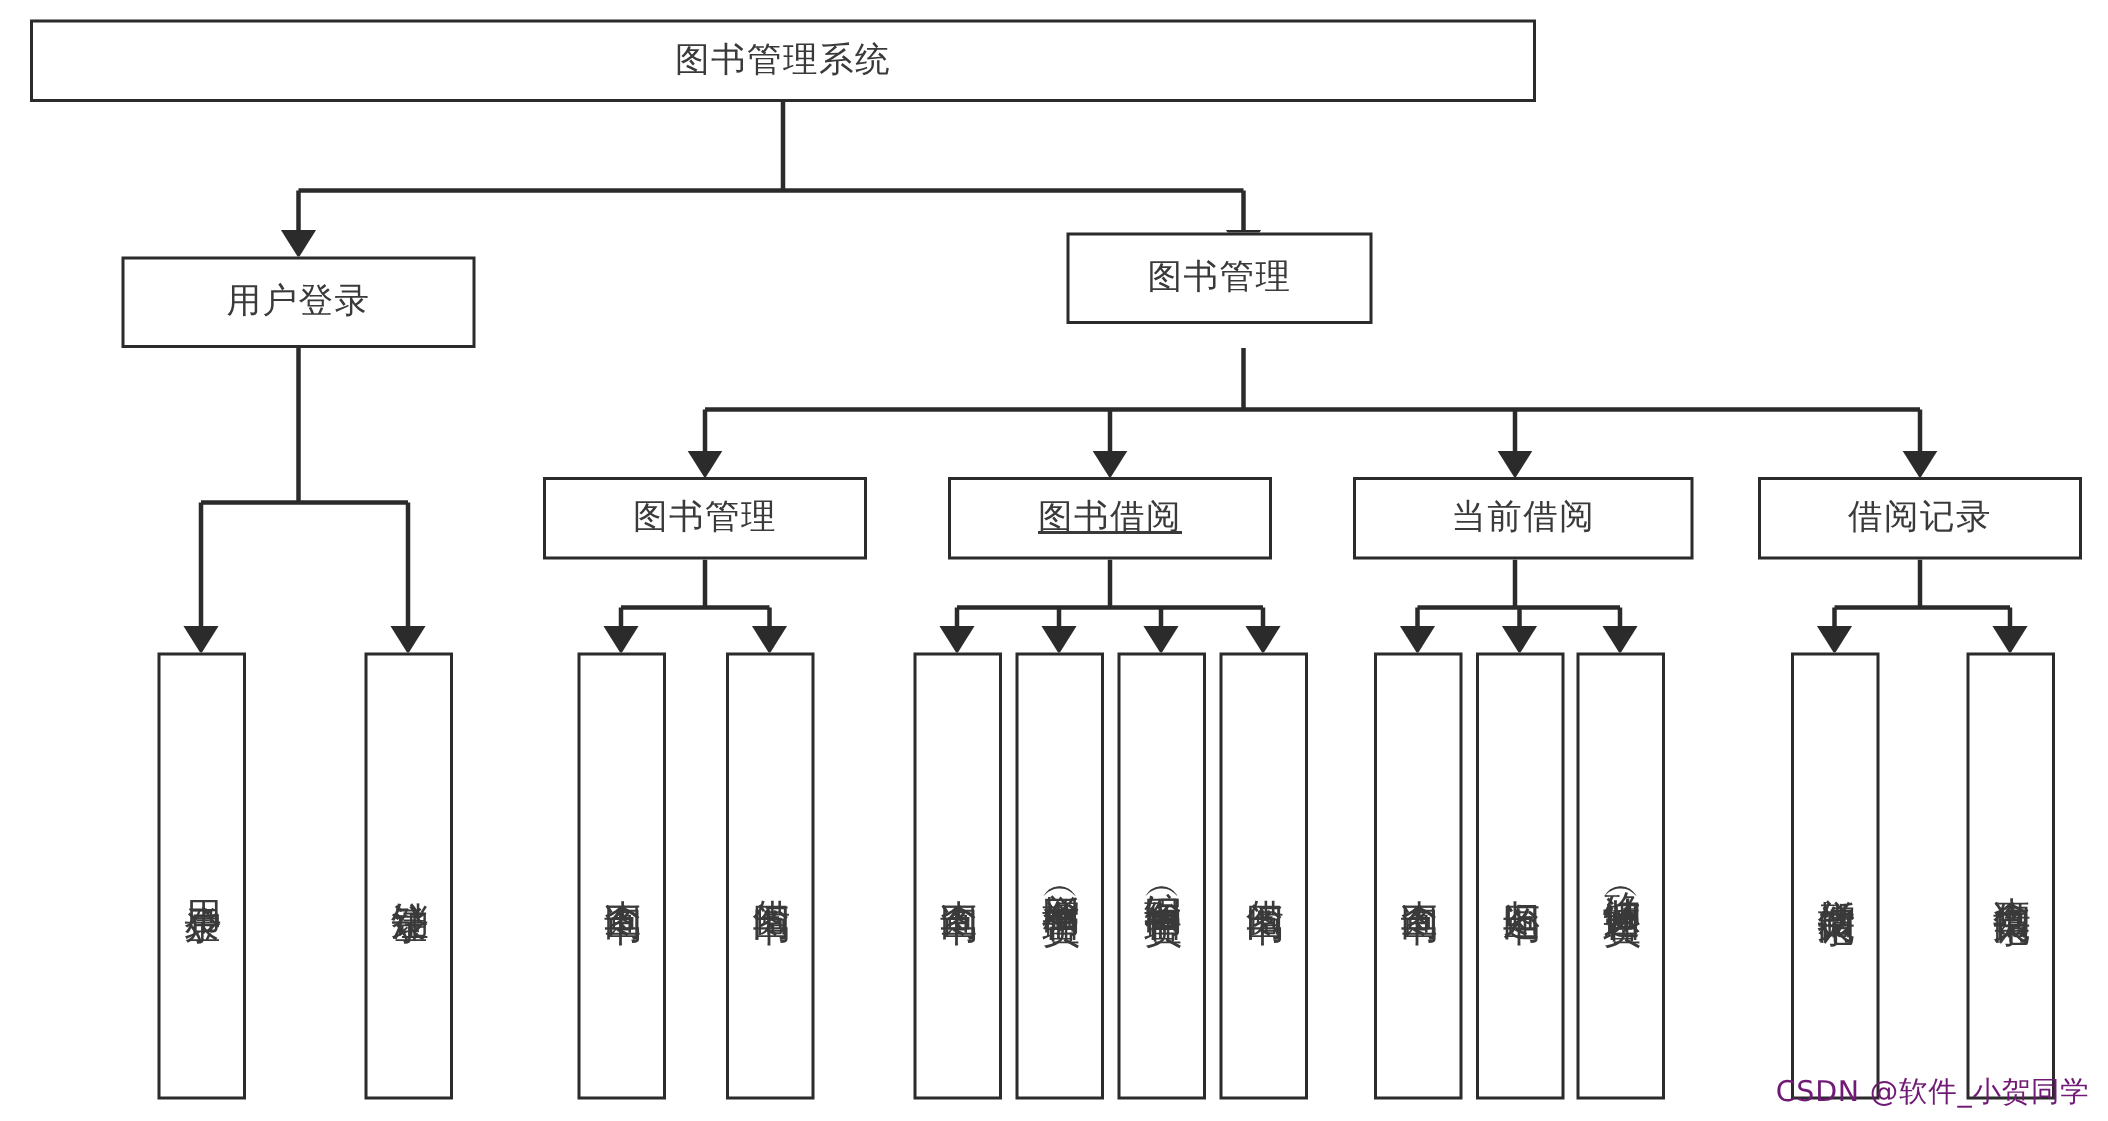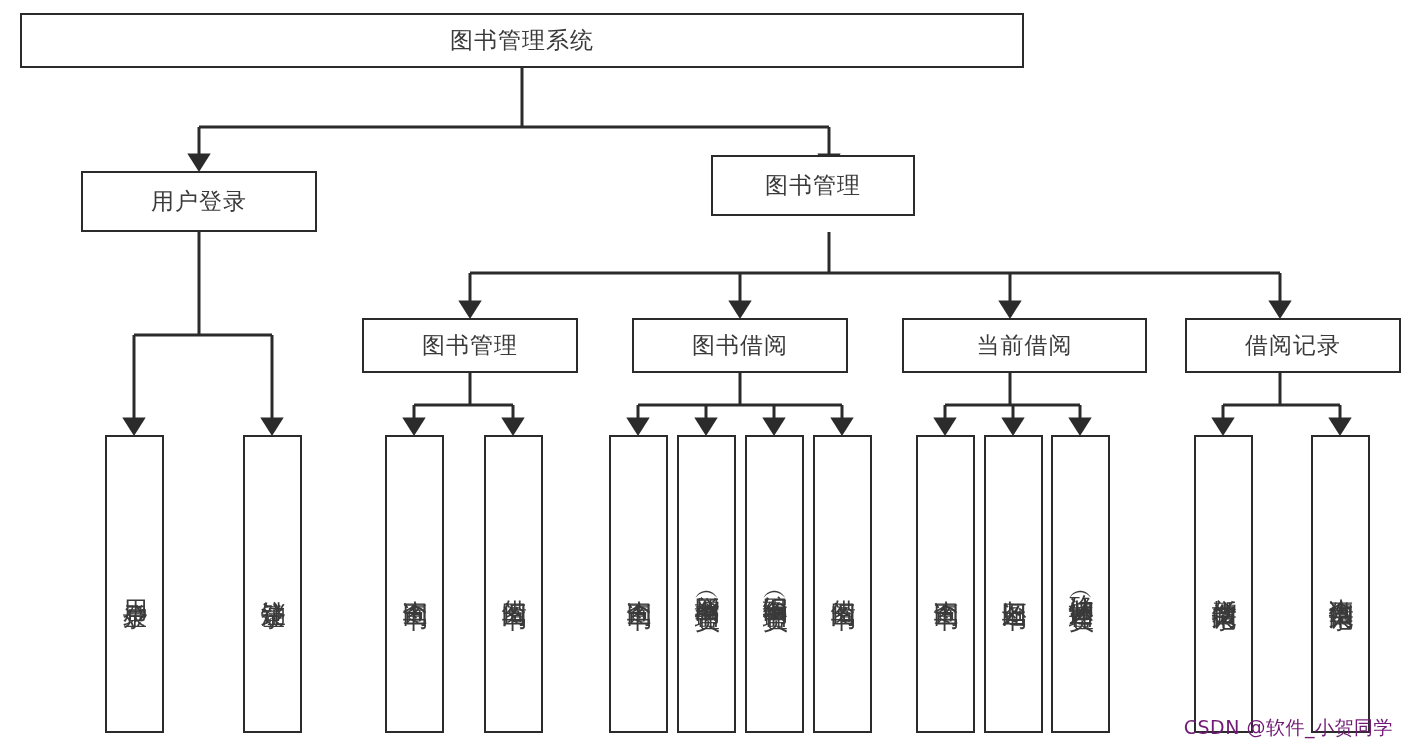--- a/index.html
+++ b/index.html
@@ -132,27 +132,27 @@
   <div class="node horiz" id="node-l2-0" style="left: 81px; top: 171px; width: 236px; height: 61px;">
     <span>用户登录</span>
   </div>
   <div class="node horiz" id="node-l2-1" style="left: 711px; top: 155px; width: 204px; height: 61px;">
     <span>图书管理</span>
   </div>
 
   <div class="node horiz" id="node-l3-0" style="left: 362px; top: 318px; width: 216px; height: 55px;">
     <span>图书管理</span>
   </div>
-  <div class="node horiz" id="node-l3-1" style="left: 632px; top: 318px; width: 216px; height: 55px;">
+  <div class="node horiz" id="node-l3-1" style="left: 632px; top: 318px; width: 216px; height: 55px; text-decoration: underline;">
     <span>图书借阅</span>
   </div>
-  <div class="node horiz" id="node-l3-2" style="left: 902px; top: 318px; width: 245px; height: 55px;">
+  <div class="node horiz" id="node-l3-2" style="left: 902px; top: 318px; width: 227px; height: 55px;">
     <span>当前借阅</span>
   </div>
-  <div class="node horiz" id="node-l3-3" style="left: 1172px; top: 318px; width: 216px; height: 55px; margin-left: 13px;">
+  <div class="node horiz" id="node-l3-3" style="left: 1172px; top: 318px; width: 216px; height: 55px;">
     <span>借阅记录</span>
   </div>
 
   <div class="node vert" id="node-leaf-0" style="left: 105px; top: 435px; width: 59px; height: 298px;">
     <span class="vlabel">用户登录</span>
   </div>
   <div class="node vert" id="node-leaf-1" style="left: 243px; top: 435px; width: 59px; height: 298px;">
     <span class="vlabel">注销登录</span>
   </div>
   <div class="node vert" id="node-leaf-2" style="left: 385px; top: 435px; width: 59px; height: 298px;">

